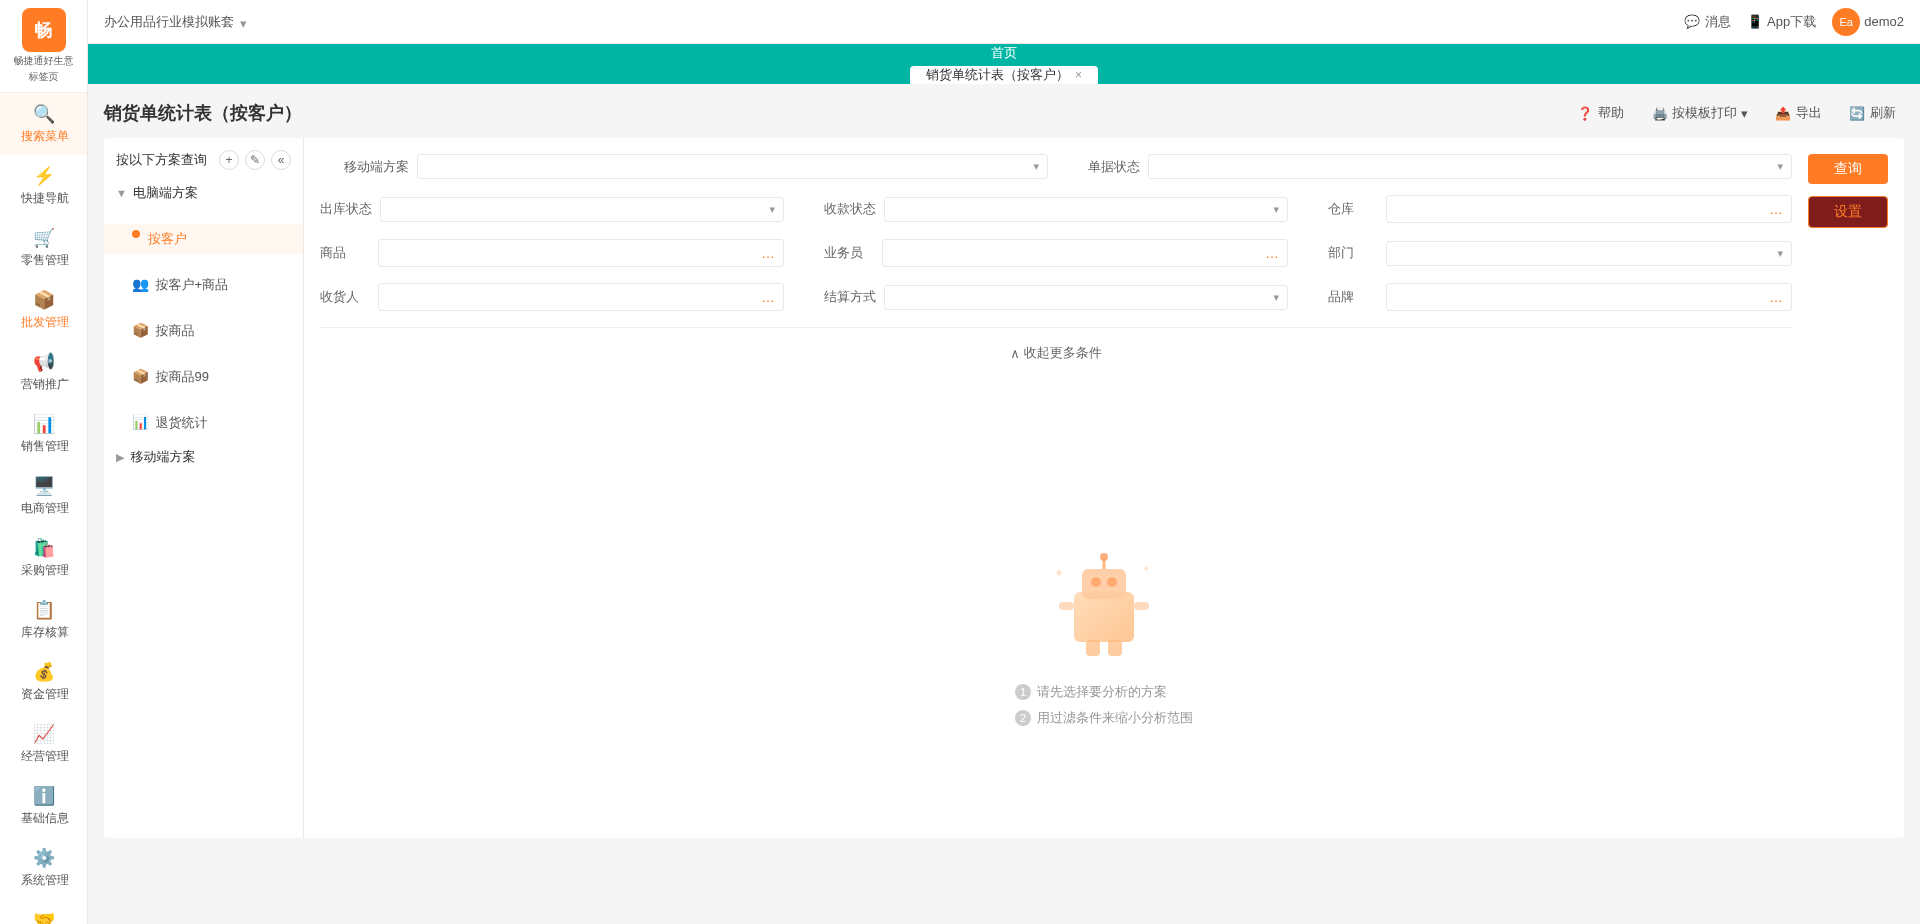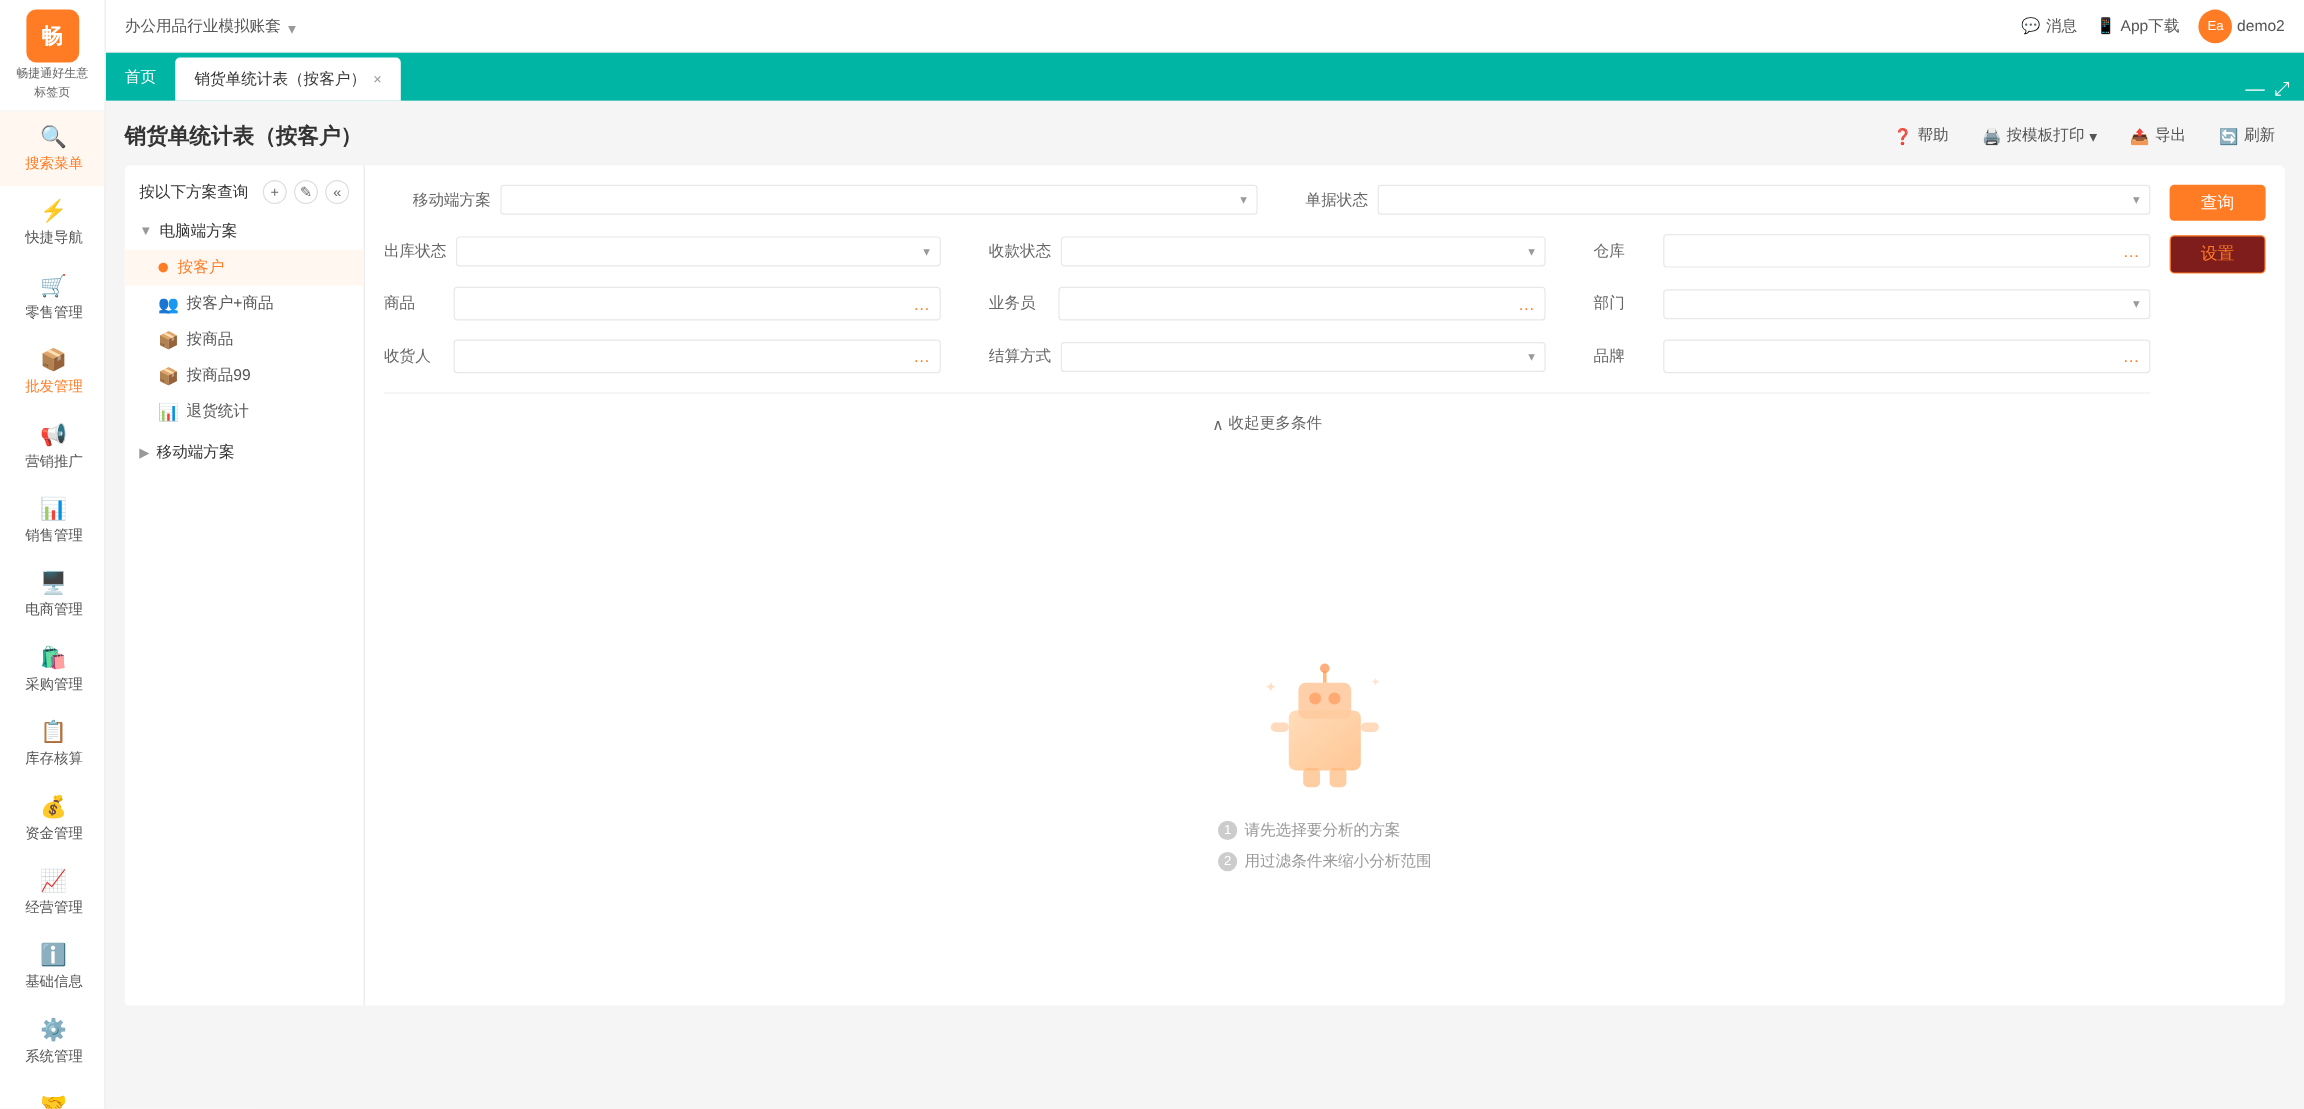--- a/index.html
+++ b/index.html
@@ -19,21 +19,21 @@
     .main { flex: 1; display: flex; flex-direction: column; overflow: hidden; }
 
     
     .top-header { height: 44px; background: #fff; display: flex; align-items: center; justify-content: space-between; padding: 0 16px; border-bottom: 1px solid #e8e8e8; }
     .top-header-left { display: flex; align-items: flex-end; gap: 6px; color: #555; font-size: 13px; }
     .top-header-right { display: flex; align-items: center; gap: 16px; color: #555; font-size: 13px; }
     .top-header-right-item { display: flex; align-items: center; gap: 4px; cursor: pointer; }
     .avatar { width: 28px; height: 28px; border-radius: 50%; background: #ff7c25; display: flex; align-items: center; justify-content: center; color: white; font-size: 12px; overflow: hidden; }
 
     
-    .tab-bar { height: 40px; background: #00b5a3; display: flex; align-items: flex-end; padding: 0 0; }
+    .tab-bar { height: 40px; background: #00b5a3; display: flex; align-items: center; padding: 0 0; flex-direction: column; }
     .tab { display: flex; align-items: center; padding: 0 16px; height: 40px; cursor: pointer; font-size: 13px; color: rgba(255,255,255,0.8); gap: 6px; }
     .tab.home { color: white; font-weight: 500; }
     .tab.active { background: #fff; color: #333; border-radius: 4px 4px 0 0; margin-top: 4px; height: 36px; }
     .tab-close { color: #999; font-size: 12px; cursor: pointer; }
     .tab-expand { margin-left: auto; color: white; padding: 0 12px; cursor: pointer; font-size: 16px; display: flex; align-items: center; gap: 8px; }
 
     
     .content { flex: 1; overflow: auto; background: #f5f5f5; }
     .content-inner { padding: 16px; }
 
@@ -48,21 +48,21 @@
     .main-panel { background: #fff; border-radius: 4px; display: flex; min-height: 700px; }
 
     
     .scheme-panel { width: 200px; border-right: 1px solid #e8e8e8; padding: 12px 0; flex-shrink: 0; }
     .scheme-panel-header { display: flex; align-items: center; justify-content: space-between; padding: 0 12px 8px; font-size: 13px; color: #333; font-weight: 500; }
     .scheme-header-actions { display: flex; align-items: center; gap: 6px; }
     .scheme-btn { width: 20px; height: 20px; border-radius: 50%; border: 1px solid #ddd; display: flex; align-items: center; justify-content: center; cursor: pointer; font-size: 12px; color: #666; }
     .scheme-group { margin-bottom: 4px; }
     .scheme-group-header { display: flex; align-items: center; padding: 6px 12px; cursor: pointer; font-size: 13px; color: #333; }
     .scheme-group-icon { margin-right: 6px; font-size: 11px; color: #999; }
-    .scheme-item { display: flex; align-items: center; padding: 6px 12px 6px 28px; cursor: pointer; font-size: 13px; color: #555; }
+    .scheme-item { display: flex; align-items: flex-start; padding: 6px 12px 6px 28px; cursor: pointer; font-size: 13px; color: #555; margin-top: 16px; }
     .scheme-item.active { background: #fff7f0; color: #ff7c25; font-weight: 500; }
     .scheme-item-icon { margin-right: 6px; font-size: 14px; }
     .scheme-item-dot { width: 8px; height: 8px; border-radius: 50%; background: #ff7c25; margin-right: 8px; }
 
     
     .filter-panel { flex: 1; padding: 16px; }
     .filter-row { display: flex; align-items: center; margin-bottom: 16px; gap: 16px; }
     .filter-item { display: flex; align-items: center; flex: 1; }
     .filter-label { color: #666; font-size: 13px; white-space: nowrap; margin-right: 8px; min-width: 50px; }
     .filter-date-group { display: flex; align-items: center; gap: 4px; flex: 1; }

